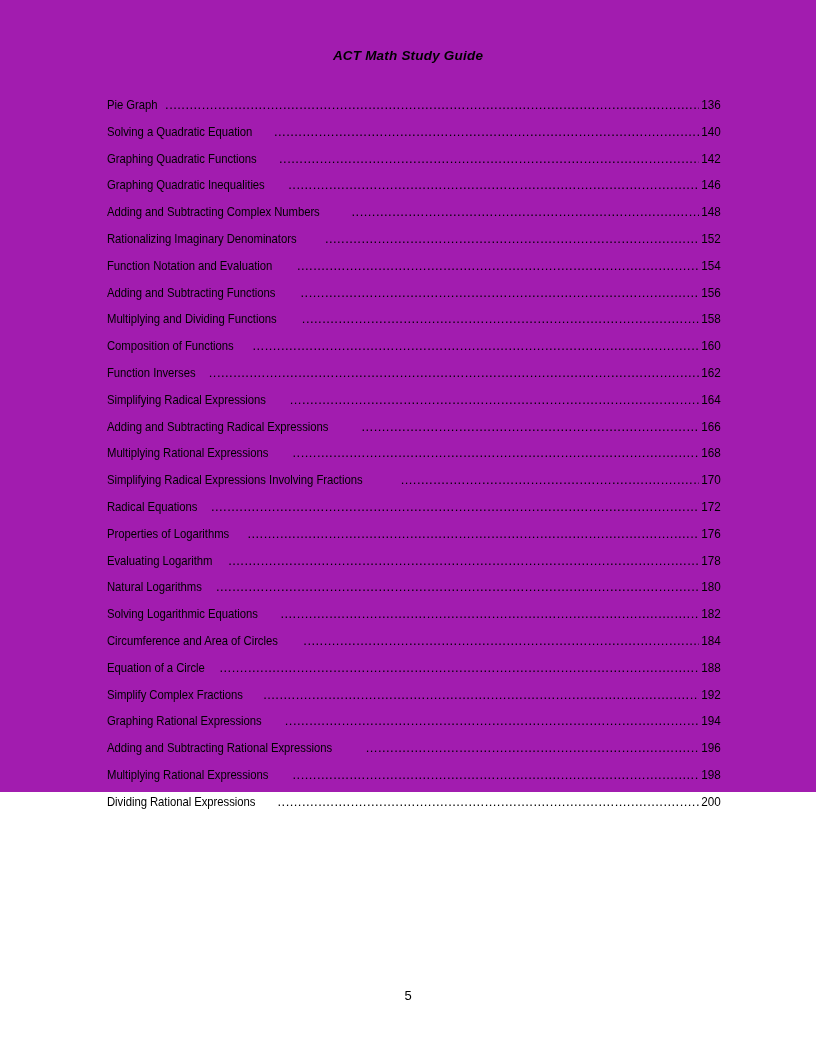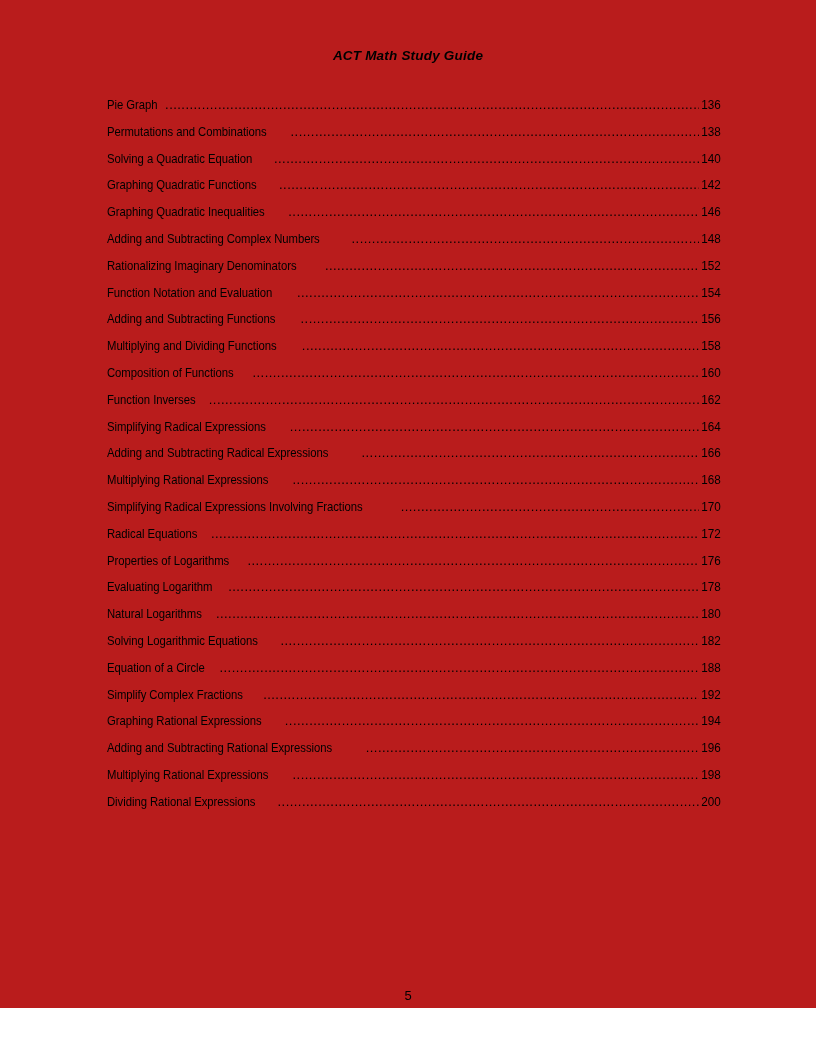--- a/index.html
+++ b/index.html
@@ -14,22 +14,22 @@
     font-family: "Liberation Sans", "DejaVu Sans", sans-serif;
     color: #000000;
     overflow: hidden;
   }
 
   .page {
     position: absolute;
     left: 0;
     top: 0;
     width: 816px;
-    height: 1008px;
-    background: #b91c1c;
+    height: 792px;
+    background: #a21caf;
   }
 
   
   .doc-header {
     position: absolute;
     left: 0;
     top: 48px;
     width: 816px;
     text-align: center;
     font-size: 13.5px;
@@ -115,25 +115,20 @@
 
   <div class="doc-header">ACT Math Study Guide</div>
 
   <div class="toc">
       <div class="toc-entry">
         <span class="toc-title">Pie Graph</span>
         <span class="toc-leader"></span>
         <span class="toc-page">136</span>
       </div>
       <div class="toc-entry">
-        <span class="toc-title">Permutations and Combinations</span>
-        <span class="toc-leader"></span>
-        <span class="toc-page">138</span>
-      </div>
-      <div class="toc-entry">
         <span class="toc-title">Solving a Quadratic Equation</span>
         <span class="toc-leader"></span>
         <span class="toc-page">140</span>
       </div>
       <div class="toc-entry">
         <span class="toc-title">Graphing Quadratic Functions</span>
         <span class="toc-leader"></span>
         <span class="toc-page">142</span>
       </div>
       <div class="toc-entry">
@@ -215,20 +210,25 @@
         <span class="toc-title">Natural Logarithms</span>
         <span class="toc-leader"></span>
         <span class="toc-page">180</span>
       </div>
       <div class="toc-entry">
         <span class="toc-title">Solving Logarithmic Equations</span>
         <span class="toc-leader"></span>
         <span class="toc-page">182</span>
       </div>
       <div class="toc-entry">
+        <span class="toc-title">Circumference and Area of Circles</span>
+        <span class="toc-leader"></span>
+        <span class="toc-page">184</span>
+      </div>
+      <div class="toc-entry">
         <span class="toc-title">Equation of a Circle</span>
         <span class="toc-leader"></span>
         <span class="toc-page">188</span>
       </div>
       <div class="toc-entry">
         <span class="toc-title">Simplify Complex Fractions</span>
         <span class="toc-leader"></span>
         <span class="toc-page">192</span>
       </div>
       <div class="toc-entry">

